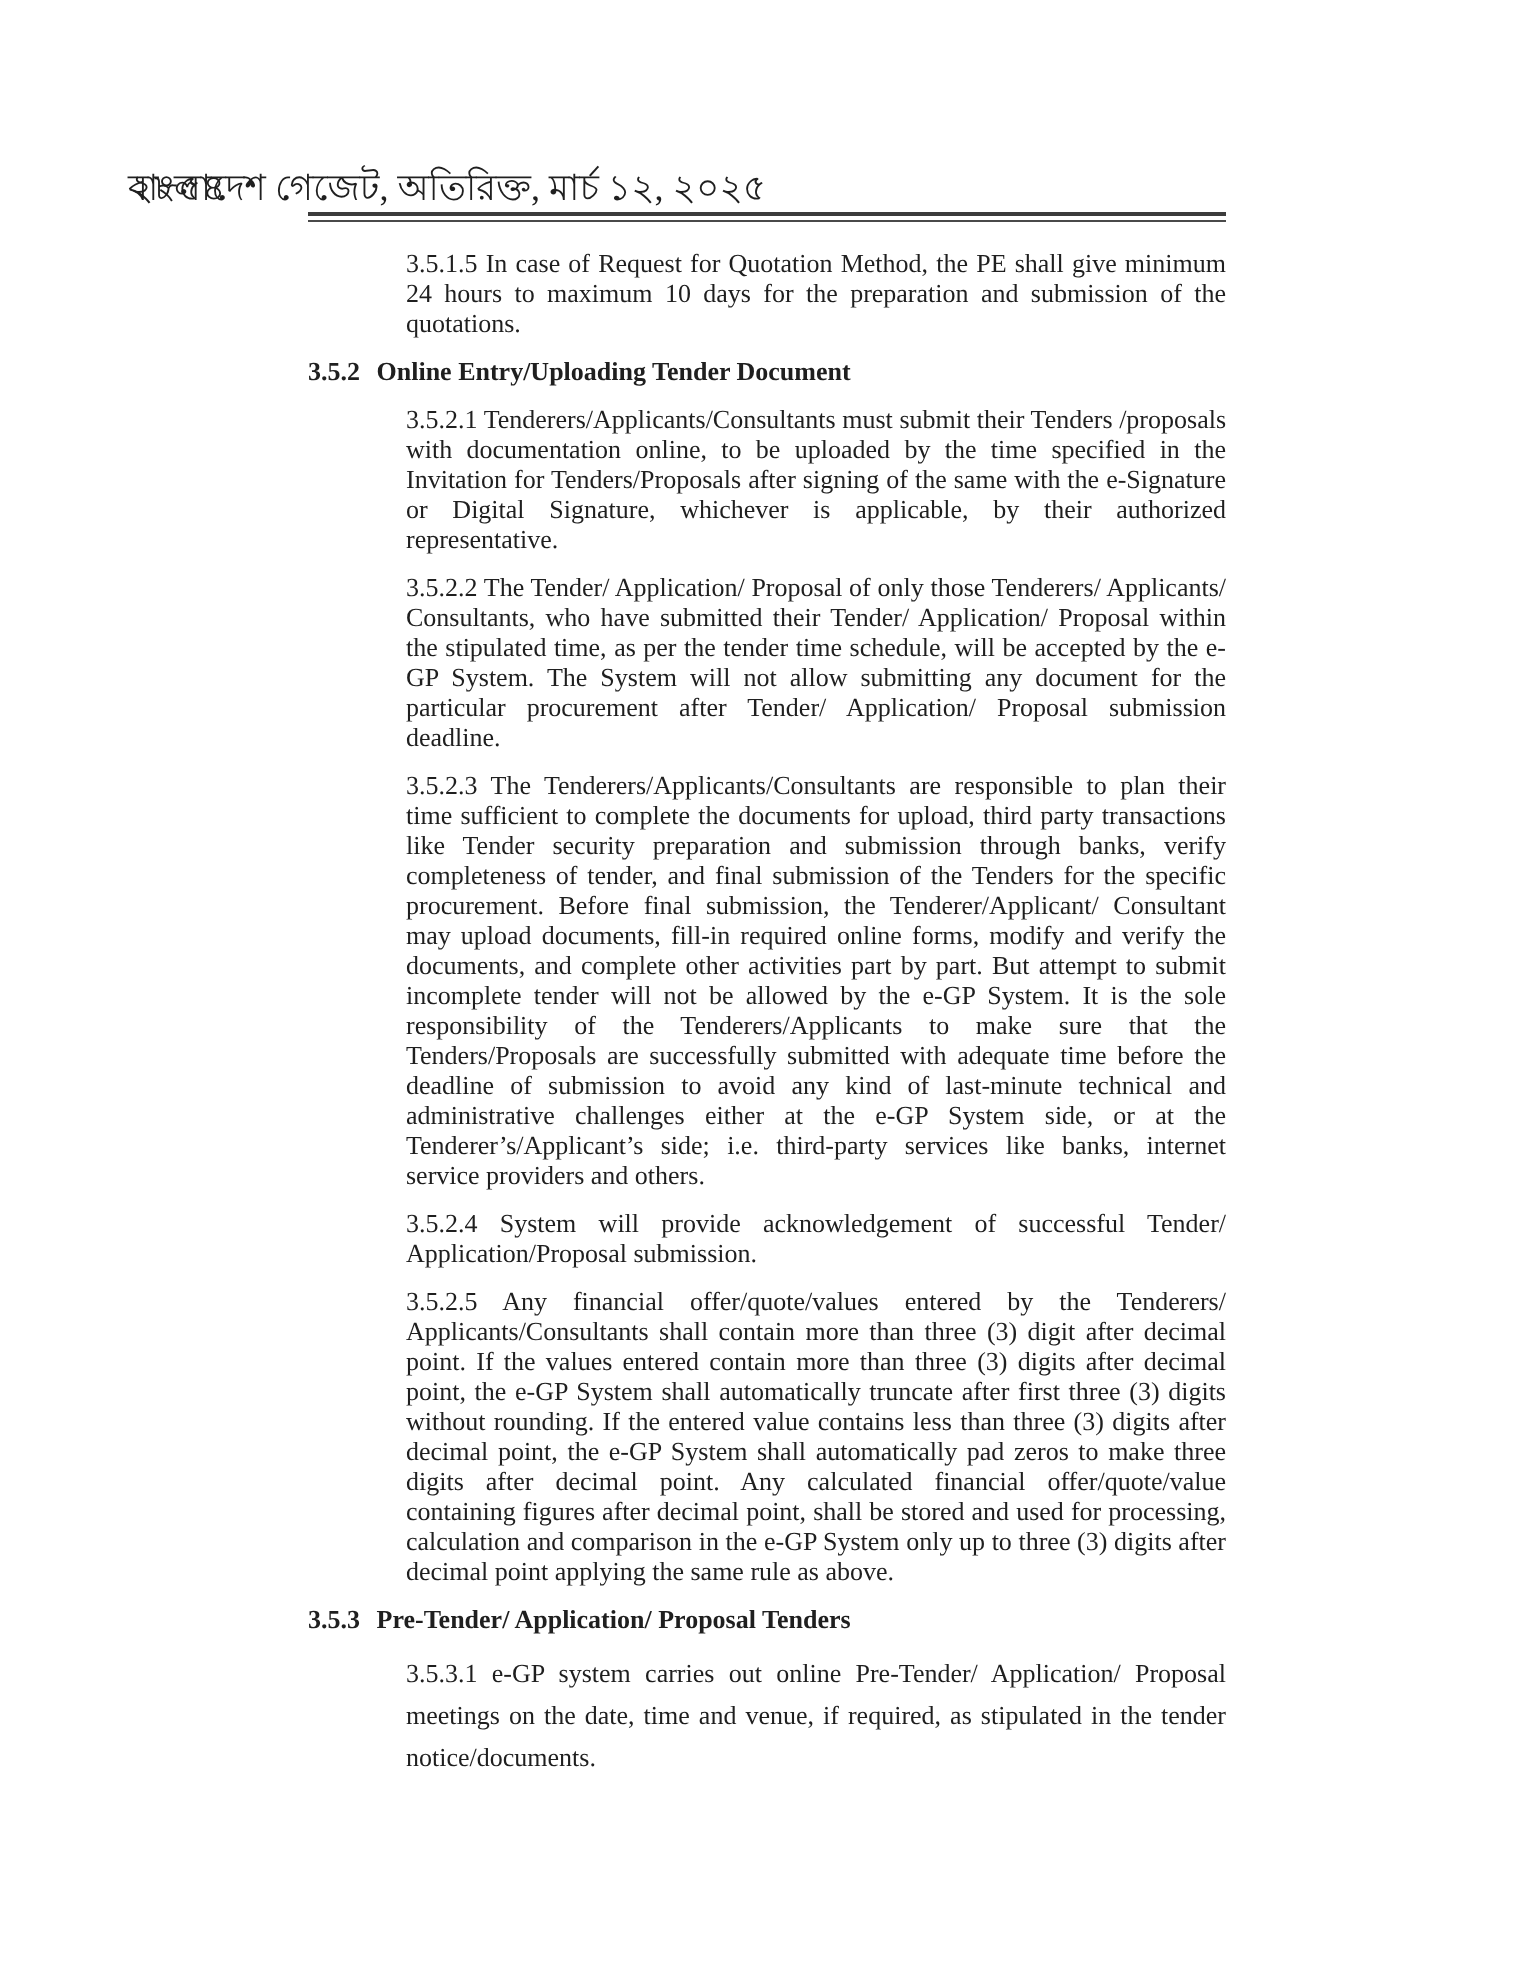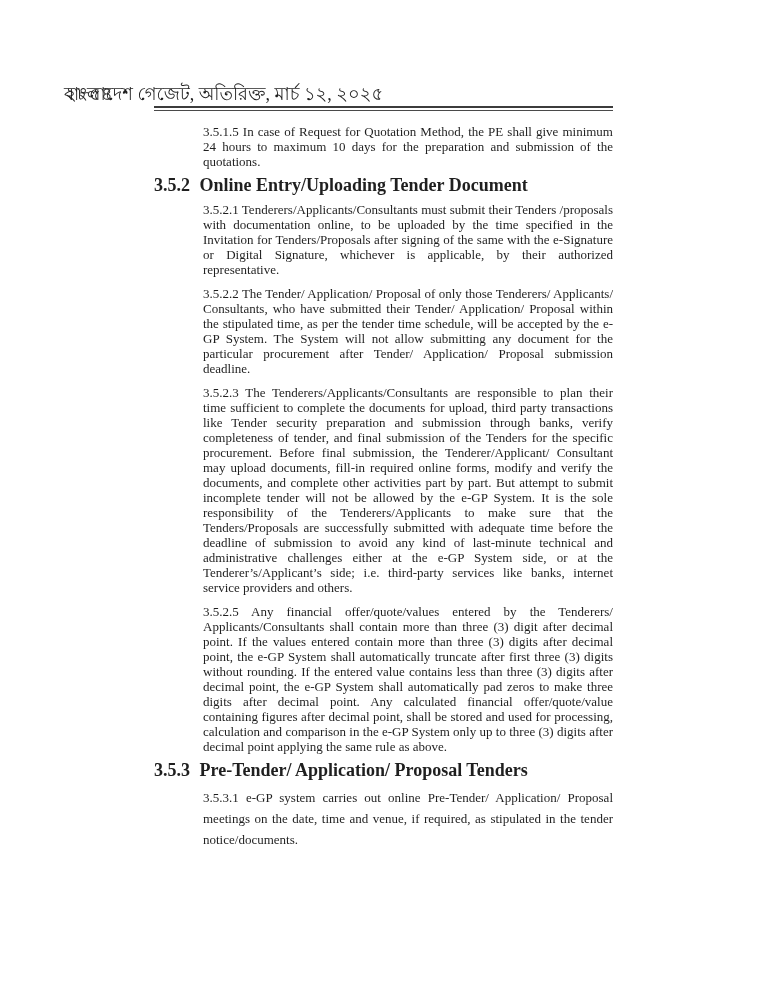--- a/index.html
+++ b/index.html
@@ -41,21 +41,21 @@
     line-height: 15px;
   }
   .content > :first-child { margin-top: 13px; }
   .para {
     margin: 9px 0 0 49px;
     text-align: justify;
   }
   .heading {
     margin: 9px 0 0 0;
     font-weight: bold;
-    font-size: 18px;
+    font-size: 13px;
   }
   .hnum { margin-right: 5px; }
   .wide { line-height: 21px; }
 </style>
 </head>
 <body>
 
 <div class="page">
 
   <div class="header-row">
@@ -85,20 +85,24 @@
     <div class="para">
       <span>3.5.2.2</span>
       <span>The Tender/ Application/ Proposal of only those Tenderers/ Applicants/ Consultants, who have submitted their Tender/ Application/ Proposal within the stipulated time, as per the tender time schedule, will be accepted by the e-GP System. The System will not allow submitting any document for the particular procurement after Tender/ Application/ Proposal submission deadline.</span>
     </div>
 
     <div class="para">
       <span>3.5.2.3</span>
       <span>The Tenderers/Applicants/Consultants are responsible to plan their time sufficient to complete the documents for upload, third party transactions like Tender security preparation and submission through banks, verify completeness of tender, and final submission of the Tenders for the specific procurement. Before final submission, the Tenderer/Applicant/ Consultant may upload documents, fill-in required online forms, modify and verify the documents, and complete other activities part by part. But attempt to submit incomplete tender will not be allowed by the e-GP System. It is the sole responsibility of the Tenderers/Applicants to make sure that the Tenders/Proposals are successfully submitted with adequate time before the deadline of submission to avoid any kind of last-minute technical and administrative challenges either at the e-GP System side, or at the Tenderer’s/Applicant’s side; i.e. third-party services like banks, internet service providers and others.</span>
     </div>
 
+    <div class="para">
+      <span>3.5.2.4</span>
+      <span>System will provide acknowledgement of successful Tender/ Application/Proposal submission.</span>
+    </div>
 
     <div class="para">
       <span>3.5.2.5</span>
       <span>Any financial offer/quote/values entered by the Tenderers/ Applicants/Consultants shall contain more than three (3) digit after decimal point. If the values entered contain more than three (3) digits after decimal point, the e-GP System shall automatically truncate after first three (3) digits without rounding. If the entered value contains less than three (3) digits after decimal point, the e-GP System shall automatically pad zeros to make three digits after decimal point. Any calculated financial offer/quote/value containing figures after decimal point, shall be stored and used for processing, calculation and comparison in the e-GP System only up to three (3) digits after decimal point applying the same rule as above.</span>
     </div>
 
     <div class="heading">
       <span class="hnum">3.5.3</span>
       <span>Pre-Tender/ Application/ Proposal Tenders</span>
     </div>

